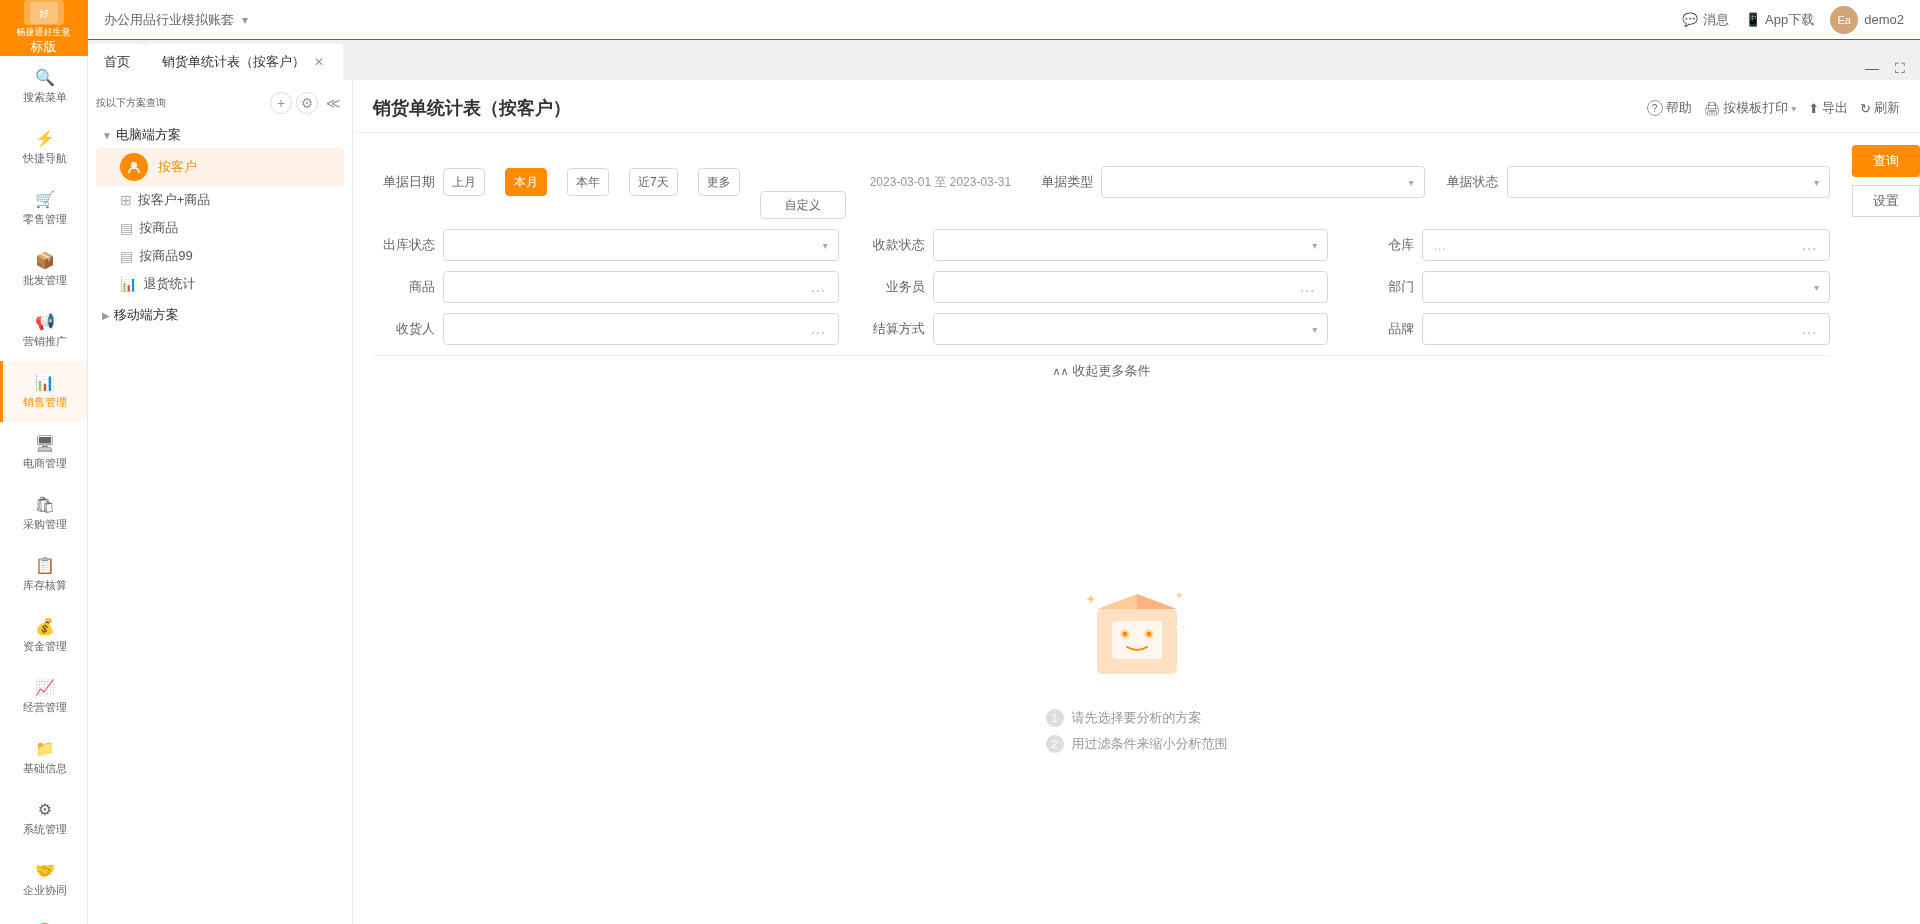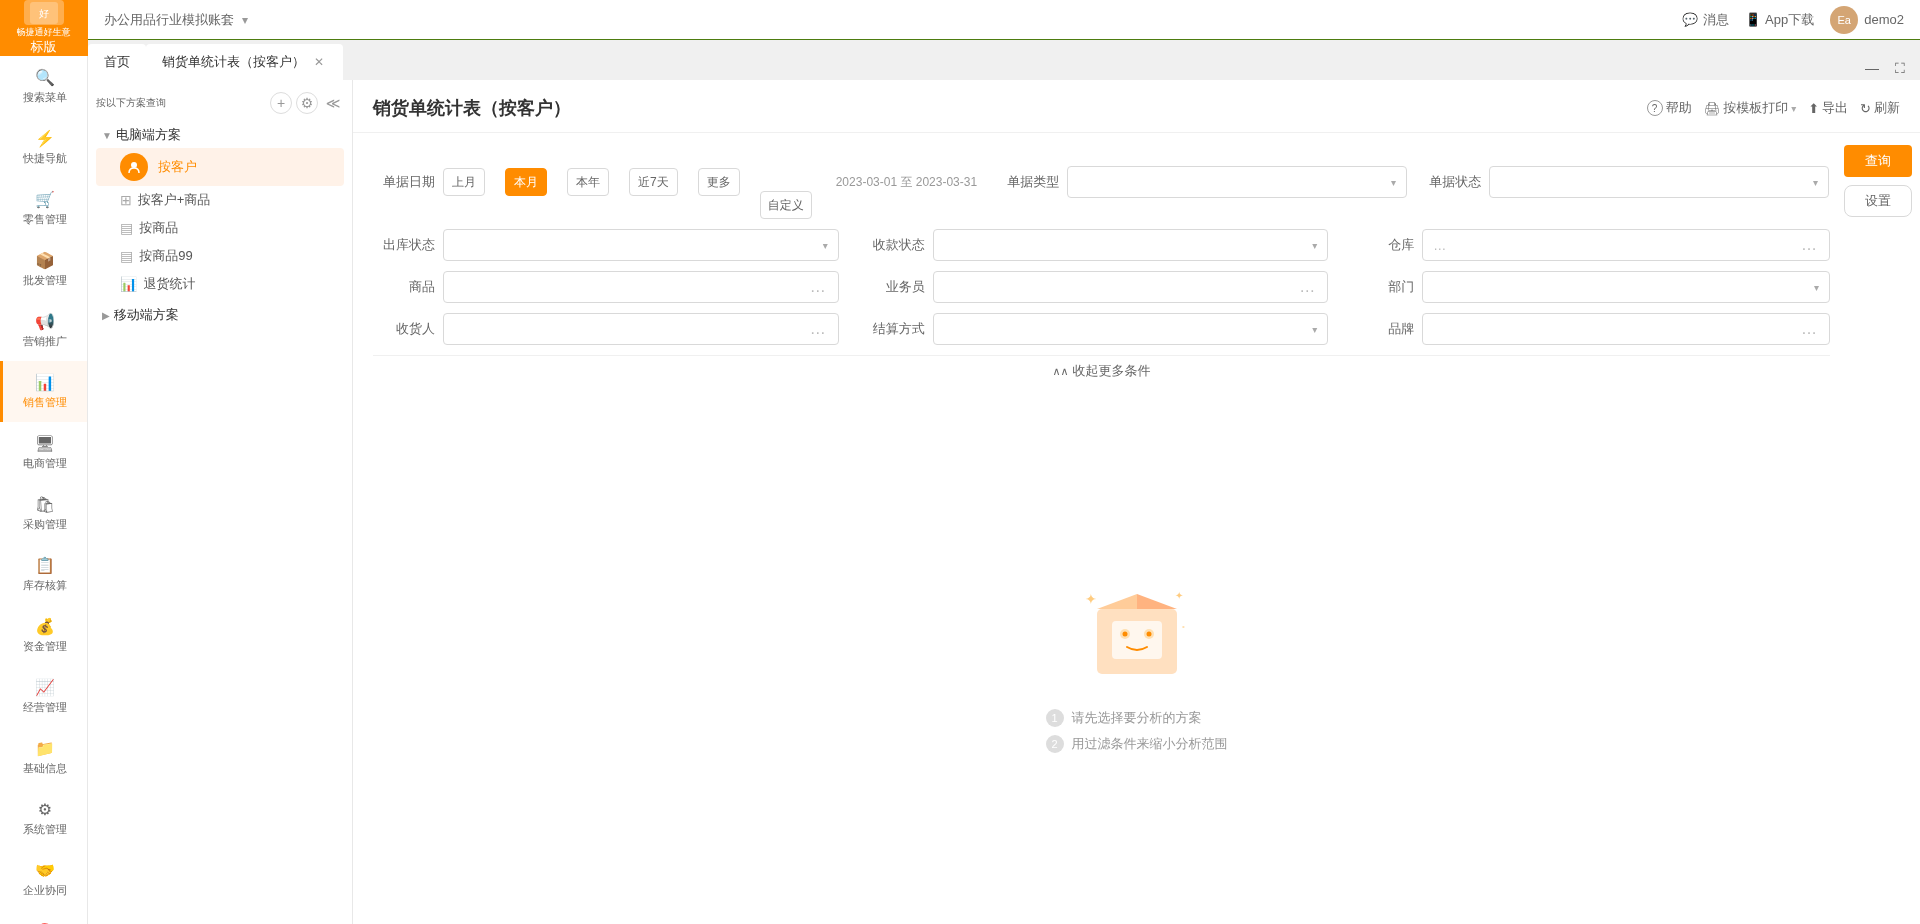--- a/index.html
+++ b/index.html
@@ -64,21 +64,21 @@
     
     .page-header { padding: 16px 20px 12px; display: flex; align-items: center; justify-content: space-between; border-bottom: 1px solid #f0f0f0; }
     .page-title { font-size: 18px; font-weight: 600; color: #333; }
     .page-actions { display: flex; align-items: center; gap: 12px; }
     .page-action-link { display: flex; align-items: center; gap: 3px; font-size: 13px; color: #666; cursor: pointer; }
     .date-btn { height: 28px; padding: 0 8px; border: 1px solid #d9d9d9; border-radius: 4px; font-size: 12px; color: #666; cursor: pointer; background: #fff; display: flex; align-items: center; }
     .date-btn.active { background: #ff8c00; color: #fff; border-color: #ff8c00; }
 
     
     .query-btn { height: 32px; padding: 0 20px; background: #ff8c00; color: #fff; border: none; border-radius: 4px; font-size: 13px; cursor: pointer; }
-    .setting-btn { height: 32px; padding: 0 20px; background: #fff; color: #666; border: 1px solid #d9d9d9; border-radius: 8px; font-size: 13px; cursor: pointer; display: block; margin-top: 4px; }
+    .setting-btn { height: 32px; padding: 0 20px; background: #fff; color: #666; border: 1px solid #d9d9d9; border-radius: 0; font-size: 13px; cursor: pointer; display: block; margin-top: 4px; }
 
     
     .empty-state { flex: 1; display: flex; flex-direction: column; align-items: center; justify-content: center; padding: 60px 0; }
     .empty-tips { display: flex; flex-direction: column; gap: 8px; }
     .tip-item { display: flex; align-items: center; gap: 8px; color: #999; font-size: 13px; }
     .tip-num { width: 18px; height: 18px; border-radius: 50%; background: #ddd; color: #fff; display: flex; align-items: center; justify-content: center; font-size: 11px; flex-shrink: 0; }
 
     
     ::-webkit-scrollbar { width: 6px; height: 6px; }
     ::-webkit-scrollbar-track { background: #f0f0f0; }
@@ -299,21 +299,21 @@
 
         <div class="filter-line">
 
           <div class="fl-label">单据日期</div>
           <div style="display:flex;align-items:center;gap:20px;margin-right:12px;">
             <button class="date-btn" style="background:#fff;color:#666;border:1px solid #d9d9d9;height:28px;padding:0 8px;border-radius:4px;font-size:12px;cursor:pointer;">上月</button>
             <button class="date-btn active" style="background:#ff8c00;color:#fff;border:1px solid #ff8c00;height:28px;padding:0 8px;border-radius:4px;font-size:12px;cursor:pointer;">本月</button>
             <button class="date-btn" style="background:#fff;color:#666;border:1px solid #d9d9d9;height:28px;padding:0 8px;border-radius:4px;font-size:12px;cursor:pointer;">本年</button>
             <button class="date-btn" style="background:#fff;color:#666;border:1px solid #d9d9d9;height:28px;padding:0 8px;border-radius:4px;font-size:12px;cursor:pointer;">近7天</button>
             <button class="date-btn" style="background:#fff;color:#666;border:1px solid #d9d9d9;height:28px;padding:0 8px;border-radius:4px;font-size:12px;cursor:pointer;">更多</button>
-            <button class="date-btn" style="background:#fff;color:#666;border:1px solid #d9d9d9;height:28px;padding:0 7px;border-radius:4px;font-size:12px;cursor:pointer;margin-top:46px;">自定义</button>
+            <button class="date-btn" style="background:#fff;color:#666;border:1px solid #d9d9d9;height:28px;padding:0 24px;border-radius:4px;font-size:12px;cursor:pointer;margin-top:46px;">自定义</button>
             <span style="font-size:12px;color:#999;margin-left:4px;">2023-03-01 至 2023-03-31</span>
           </div>
 
           <div class="fl-label" style="margin-left:8px;">单据类型</div>
           <div class="fl-ctrl" style="flex:1;max-width:340px;">
             <span class="fl-placeholder"></span>
             <span class="fl-arrow">▾</span>
           </div>
 
           <div class="fl-label" style="margin-left:12px;">单据状态</div>
@@ -388,21 +388,21 @@
           </div>
           <div class="filter-col">
             <div class="fl-label">品牌</div>
             <div class="fl-ctrl" style="flex:1;">
               <span class="fl-placeholder" style="flex:1;"></span>
               <span style="color:#bbb;font-size:16px;letter-spacing:2px;">…</span>
             </div>
           </div>
         </div>
 
-        <div style="position:absolute;right:8px;top:0;display:flex;flex-direction:column;gap:4px;padding:12px 0;">
+        <div style="position:absolute;right:0;top:0;display:flex;flex-direction:column;gap:4px;padding:12px 0;">
           <button class="query-btn">查询</button>
           <button class="setting-btn">设置</button>
         </div>
 
         <div style="display:flex;align-items:center;justify-content:center;padding:6px 0;border-top:1px solid #f0f0f0;cursor:pointer;color:#666;font-size:13px;gap:4px;margin-top:4px;">
           <span style="font-size:11px;">∧∧</span>
           <span>收起更多条件</span>
         </div>
       </div>
 

